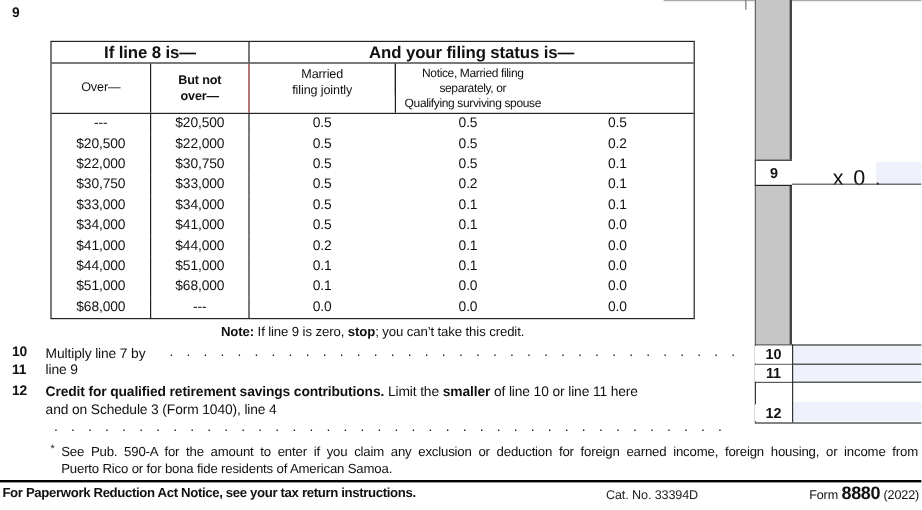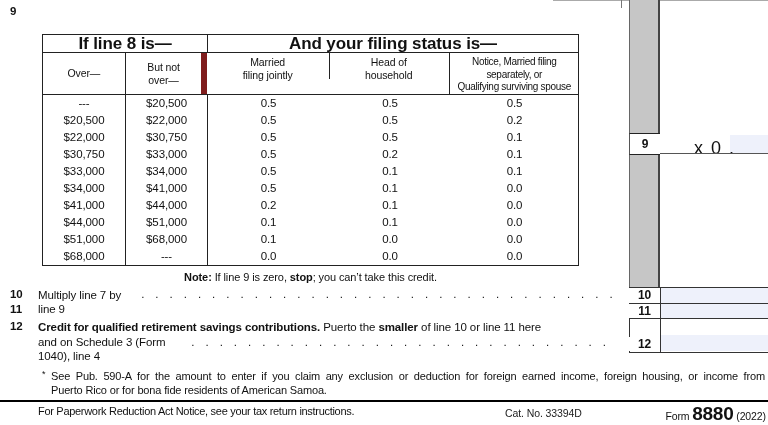--- a/index.html
+++ b/index.html
@@ -17,27 +17,27 @@
 
   
   .line-row { display: flex; align-items: flex-start; }
   .ln-num { width: 28px; font-weight: bold; flex: 0 0 28px; }
   .ln-text { line-height: 14px; }
   .leader { flex: 1 1 auto; overflow: hidden; white-space: nowrap; word-spacing: 8px; padding-left: 7px; }
 
   
   .tbl { left: 42px; top: 34px; width: 537px; border: 1px solid #222; background: #fff; }
   .trow { display: flex; }
-  .hdr1 { height: 18px; border-bottom: 1px solid #222; font-weight: bold; font-size: 17px; }
+  .hdr1 { height: 18px; border-bottom: 1px solid #222; font-weight: bold; font-size: 14px; }
   .hdr1 .c1 { width: 165px; border-right: 1px solid #222; text-align: center; line-height: 17px; }
   .hdr1 .c2 { flex: 1; text-align: center; line-height: 17px; }
   .hdr2 { position: relative; height: 42px; border-bottom: 1px solid #222; font-size: 10.5px; }
   .hdr2 > div { text-align: center; white-space: pre-line; }
   .h-over  { width: 83px; border-right: 1px solid #222; line-height: 40px; }
-  .h-butnot{ width: 82px; border-right: 6px solid #7f1d1d; line-height: 12.5px; padding-top: 8px; }
+  .h-butnot{ width: 82px; border-right: 1px solid #7f1d1d; line-height: 12.5px; padding-top: 8px; font-weight: bold; }
   .h-mfj   { width: 121px; line-height: 12.5px; padding-top: 3px; }
   .h-hoh   { width: 122px; line-height: 12.5px; padding-top: 3px; }
   .h-single{ width: 129px; border-left: 1px solid #222; font-size: 10px; letter-spacing: -0.3px; line-height: 12.5px; padding-top: 3px; }
   .h-div34 { position: absolute; left: 286px; top: 0; width: 1px; height: 26px; background: #222; }
   .h-enter { position: absolute; left: 165px; width: 243px; bottom: 1px; text-align: center; font-weight: bold; font-size: 11px; }
   .drow { height: 17px; align-items: center; font-size: 11.5px; }
   .drow > div { text-align: center; line-height: 17px; }
   .d1 { width: 83px; border-right: 1px solid #222; height: 100%; }
   .d2 { width: 82px; border-right: 1px solid #222; height: 100%; }
   .d3 { width: 121px; } .d4 { width: 122px; } .d5 { flex: 1; }
@@ -66,24 +66,24 @@
   .art-v { left: 621px; top: 0; width: 1px; height: 8px; background: #777; }
 
   
   .footnote { left: 42px; top: 368px; width: 723px; font-size: 11px; line-height: 13.5px; letter-spacing: -0.15px; }
   .fn1 { text-align: justify; text-align-last: justify; }
   .fn-ast { font-size: 9px; vertical-align: 3px; }
   .fn2 { padding-left: 9px; }
 
   
   .frule { left: 0; top: 400px; width: 768px; height: 0; border-top: 2px solid #000; }
-  .fleft { left: 2px; top: 405px; font-weight: normal; font-size: 11px; letter-spacing: -0.3px; margin-left: 36px; }
+  .fleft { left: 2px; top: 405px; font-weight: bold; font-size: 11px; letter-spacing: -0.3px; }
   .fcat { left: 505px; top: 407px; font-size: 10.5px; color: #222; }
   .fform { right: 2px; top: 403px; font-size: 10.5px; }
-  .fform .formnum { font-weight: bold; font-size: 19px; letter-spacing: -0.3px; }
+  .fform .formnum { font-weight: bold; font-size: 15px; letter-spacing: -0.3px; }
 </style>
 </head>
 <body>
 
 <div class="abs art-h"></div>
 <div class="abs art-v"></div>
 
 <div class="abs line-row" style="left:10px; top:5px; width:602px;">
   <div class="ln-num">9</div>
 </div>
@@ -92,22 +92,20 @@
   <div class="trow hdr1">
     <div class="c1">If line 8 is—</div>
     <div class="c2">And your filing status is—</div>
   </div>
   <div class="trow hdr2">
     <div class="h-over">Over—</div>
     <div class="h-butnot">But not
 over—</div>
     <div class="h-mfj">Married
 filing jointly</div>
-    <div class="h-hoh">Head of
-household</div>
     <div class="h-single">Notice, Married filing
 separately, or
 Qualifying surviving spouse</div>
     <div class="h-div34"></div>
   </div>
 
   <div class="trow drow">
     <div class="d1">---</div>
     <div class="d2">$20,500</div>
     <div class="d3">0.5</div>
@@ -190,23 +188,23 @@
 </div>
 
 <div class="abs line-row" style="left:10px; top:303px; width:604px;">
   <div class="ln-num">11</div>
 </div>
 
 <div class="abs line-row" style="left:10px; top:320px; width:604px;">
   <div class="ln-num">12</div>
   <div style="flex:1; min-width:0;">
     <div class="ln-text" style="line-height:15px;">
-      <span class="b">Credit for qualified retirement savings contributions.</span><span> Puerto the </span><span class="b">smaller</span><span> of line 10 or line 11 here</span>
+      <span class="b">Credit for qualified retirement savings contributions.</span><span> Limit the </span><span class="b">smaller</span><span> of line 10 or line 11 here</span>
     </div>
-    <div class="line-row" style="line-height:15px;">
+    <div class="line-row" style="line-height:15px;flex-direction:column;">
       <div class="ln-text">and on Schedule 3 (Form 1040), line 4</div>
       <div class="leader">. . . . . . . . . . . . . . . . . . . . . . . . . . . . . . . . . . . . . . . .</div>
     </div>
   </div>
 </div>
 
 <div class="abs graybar"></div>
 <div class="abs box9">9</div>
 <div class="abs entry9"></div>
 <div class="abs mult">x 0 .</div>

